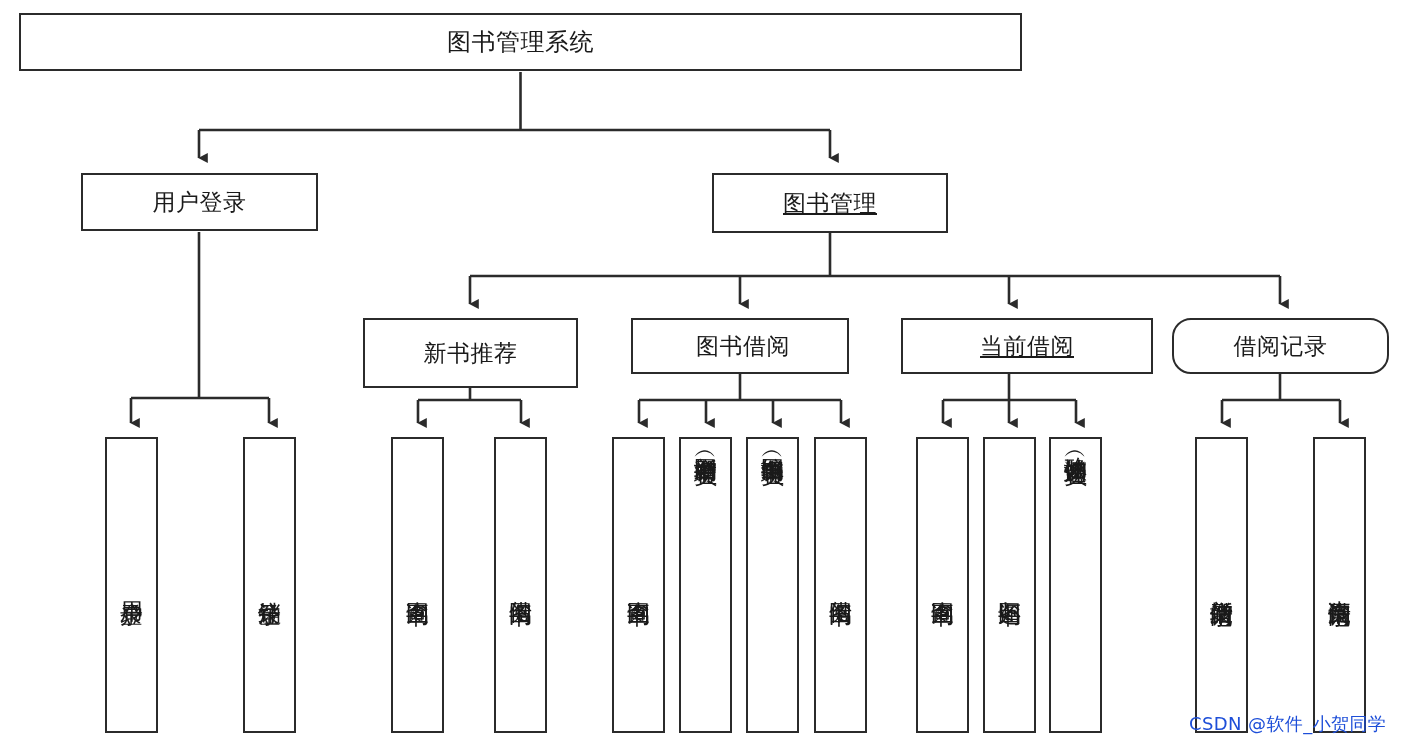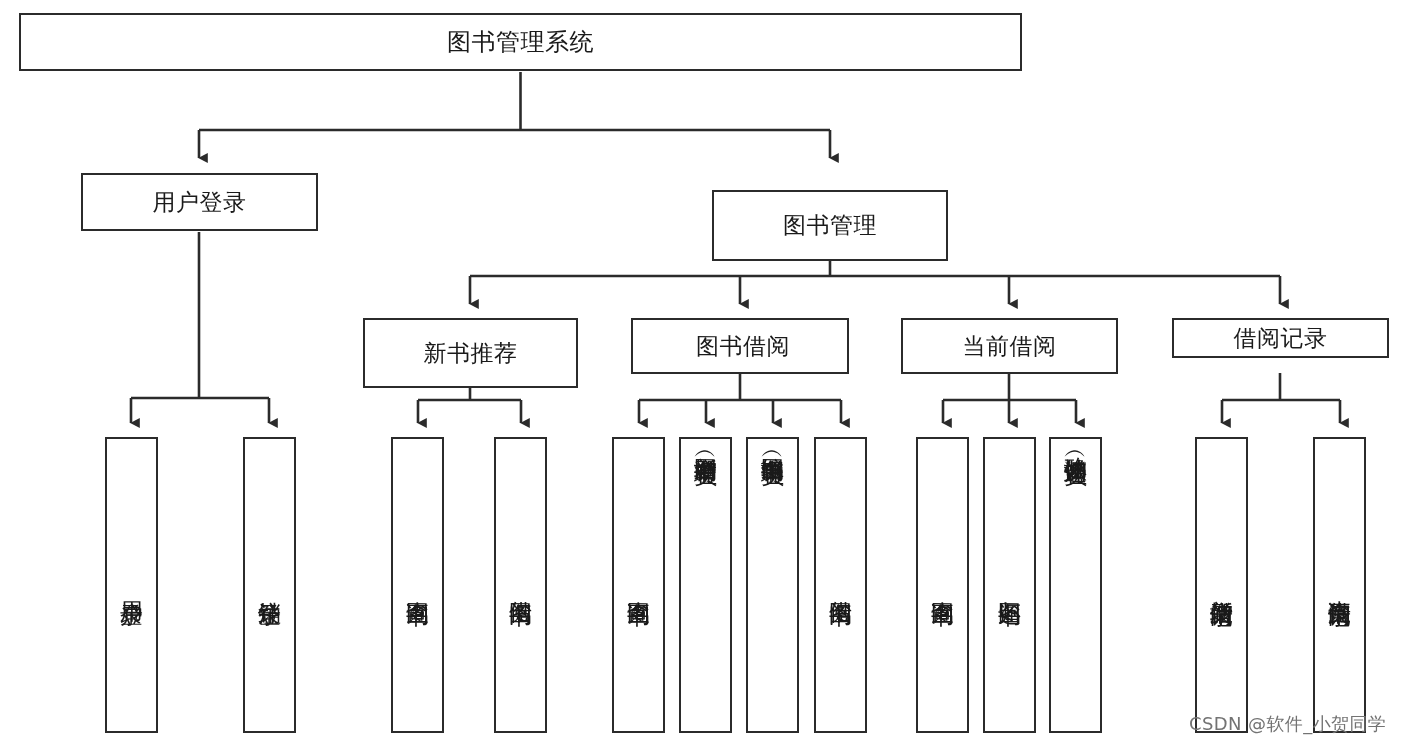--- a/index.html
+++ b/index.html
@@ -66,21 +66,21 @@
   }
   .node.vert.center .node-label {
     margin-top: auto;
     margin-bottom: auto;
   }
   .watermark {
     position: absolute;
     left: 1189px;
     top: 712px;
     font-size: 18px;
-    color: #737373;
+    color: #1d4ed8;
     white-space: nowrap;
     font-family: "DejaVu Sans", "Liberation Sans", sans-serif;
     letter-spacing: 0.4px;
   }
 </style>
 </head>
 <body>
 
 <div id="diagram-root">
 
@@ -137,37 +137,37 @@
   </svg>
 
   <div class="node horiz root" style="left:19px; top:13px; width:1003px; height:58px;">
     <span class="node-label">图书管理系统</span>
   </div>
 
   <div class="node horiz" style="left:81px; top:173px; width:237px; height:58px;">
     <span class="node-label">用户登录</span>
   </div>
 
-  <div class="node horiz" style="left:712px; top:190px; width:236px; height:71px;">
+  <div class="node horiz" style="left:712px; top:173px; width:236px; height:60px;text-decoration:underline;">
     <span class="node-label">图书管理</span>
   </div>
 
   <div class="node horiz" style="left:363px; top:318px; width:215px; height:70px;">
     <span class="node-label">新书推荐</span>
   </div>
 
   <div class="node horiz" style="left:631px; top:318px; width:218px; height:56px;padding-left:6px;">
     <span class="node-label">图书借阅</span>
   </div>
 
-  <div class="node horiz" style="left:901px; top:318px; width:217px; height:56px;">
+  <div class="node horiz" style="left:901px; top:318px; width:252px; height:56px;text-decoration:underline;">
     <span class="node-label">当前借阅</span>
   </div>
 
-  <div class="node horiz" style="left:1172px; top:318px; width:217px; height:40px;">
+  <div class="node horiz" style="left:1172px; top:318px; width:217px; height:56px;border-radius:19px;">
     <span class="node-label">借阅记录</span>
   </div>
 
   <div class="node vert center" style="left:105px; top:437px; width:53px; height:296px;">
     <span class="node-label">用户登录</span>
   </div>
 
   <div class="node vert center" style="left:243px; top:437px; width:53px; height:296px;">
     <span class="node-label">注销登录</span>
   </div>

